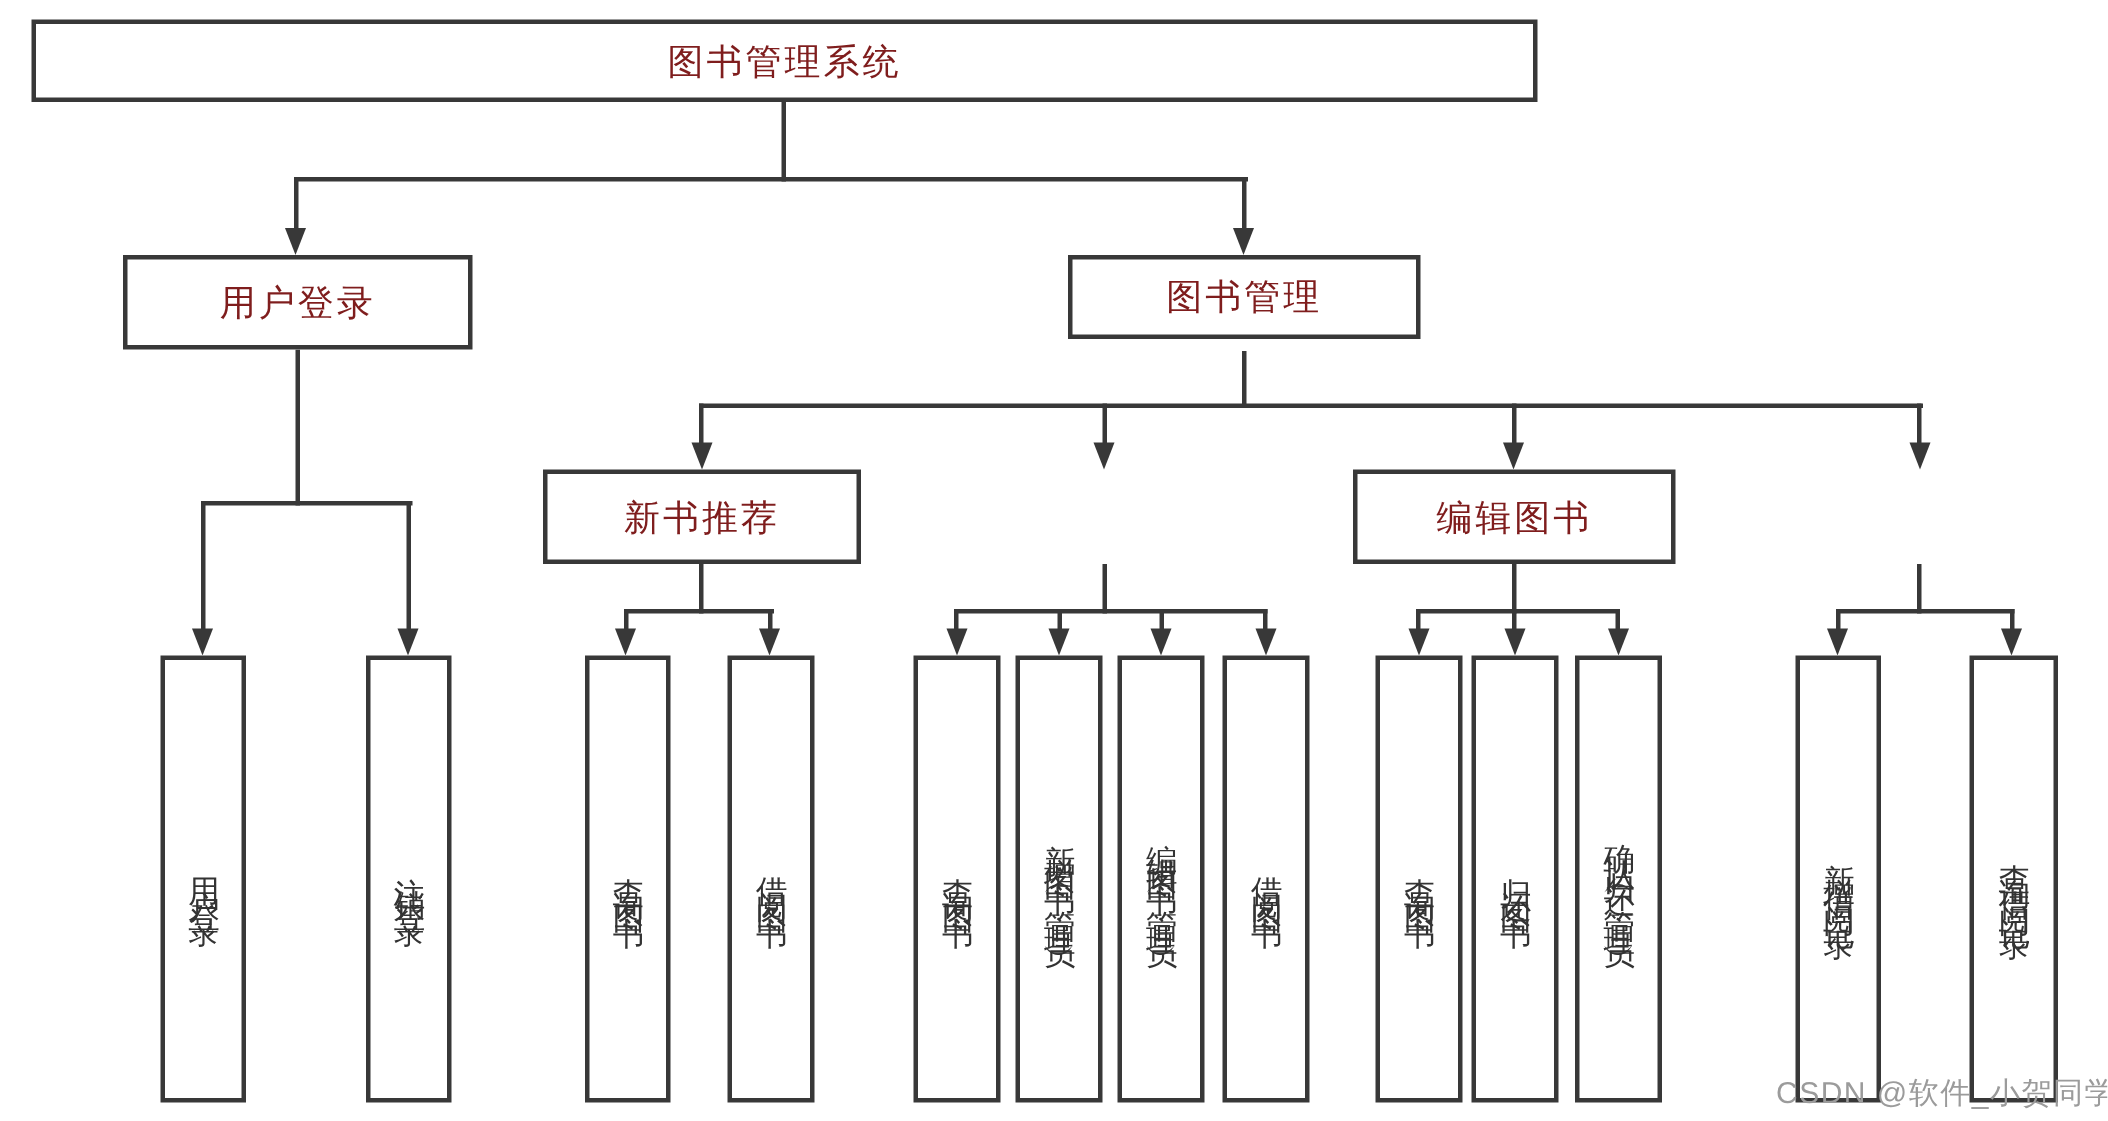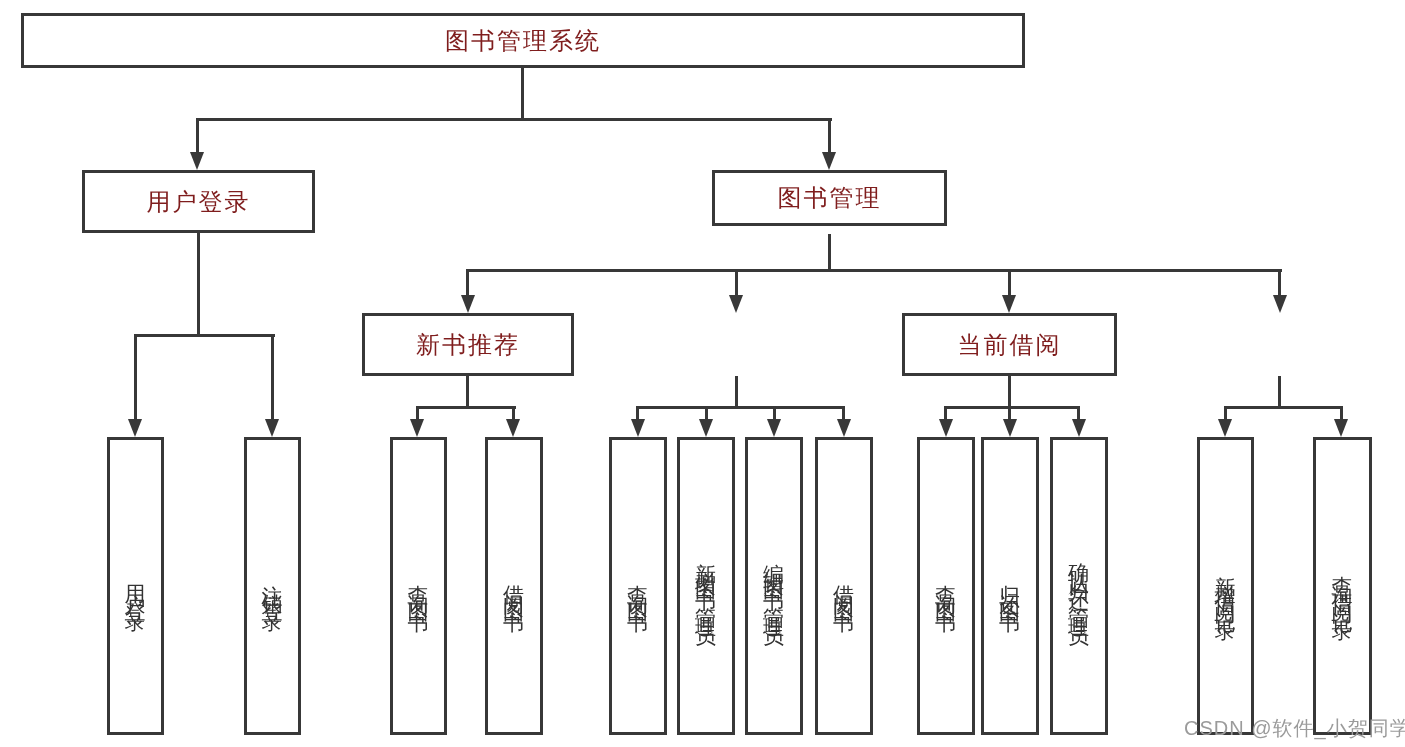--- a/index.html
+++ b/index.html
@@ -138,21 +138,21 @@
     <span class="hlabel">用户登录</span>
   </div>
   <div class="box" style="left:712px;top:170px;width:235px;height:56px">
     <span class="hlabel">图书管理</span>
   </div>
 
   <div class="box" style="left:362px;top:313px;width:212px;height:63px">
     <span class="hlabel">新书推荐</span>
   </div>
   <div class="box" style="left:902px;top:313px;width:215px;height:63px">
-    <span class="hlabel">当前借阅</span>
+    <span class="hlabel">编辑图书</span>
   </div>
 
   <div class="box" style="left:107px;top:437px;width:57px;height:298px">
     <span class="vlabel">用户登录</span>
   </div>
   <div class="box" style="left:244px;top:437px;width:57px;height:298px">
     <span class="vlabel">注销登录</span>
   </div>
 
   <div class="box" style="left:390px;top:437px;width:57px;height:298px">

